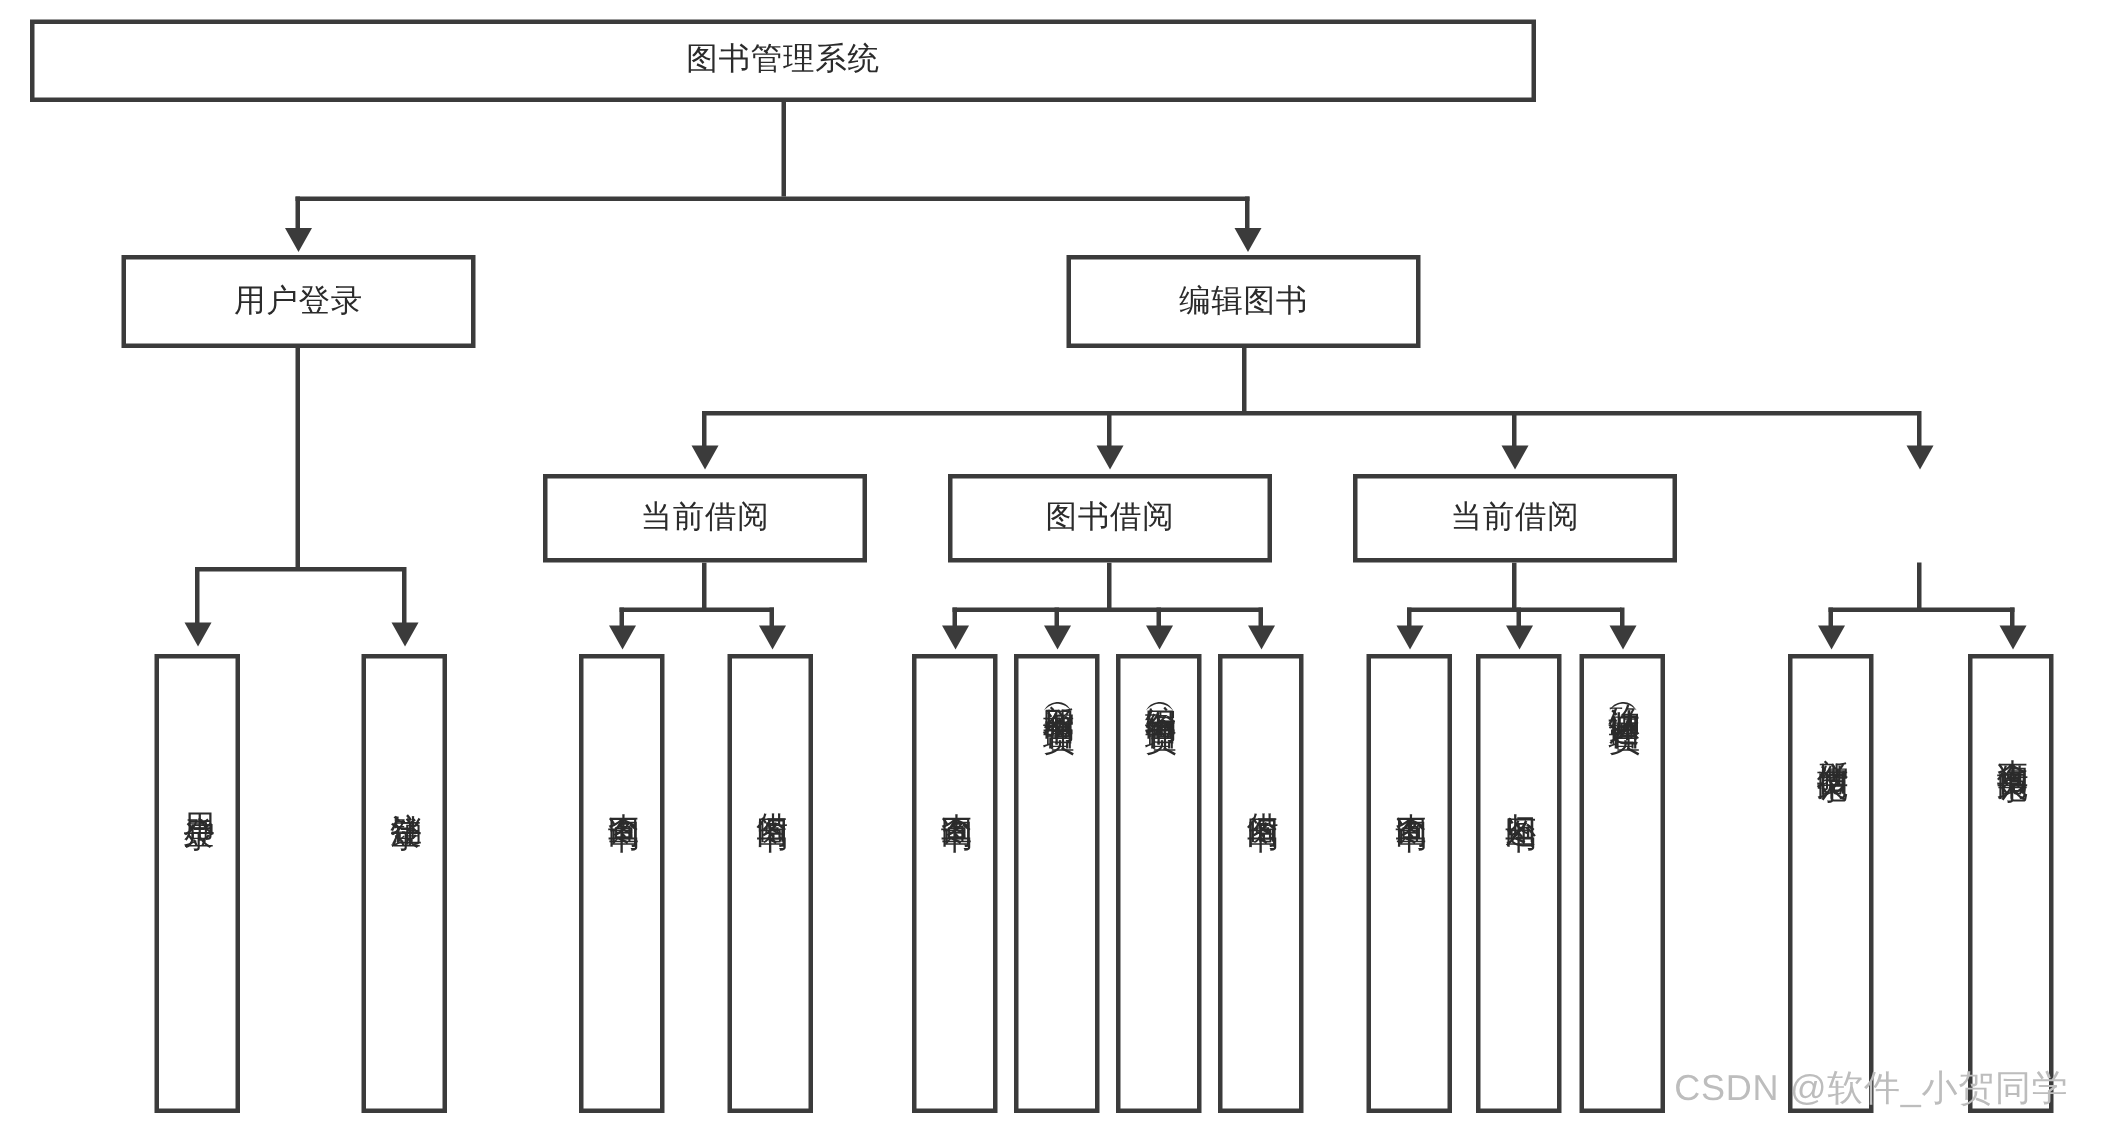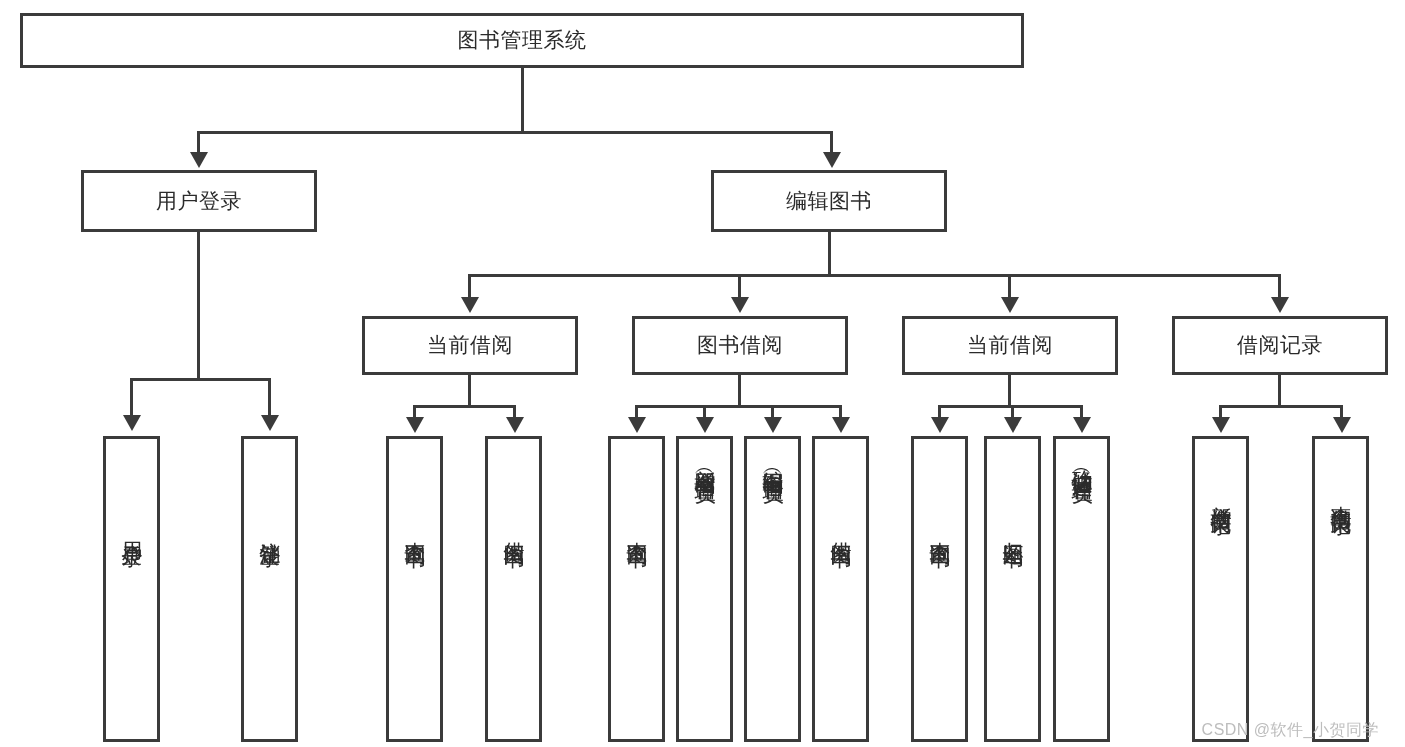--- a/index.html
+++ b/index.html
@@ -81,21 +81,21 @@
     border-left: 9px solid transparent;
     border-right: 9px solid transparent;
     border-top: 16px solid #3b3b3b;
   }
 
   
   #watermark {
     position: absolute;
     right: 14px;
     bottom: 6px;
-    font-size: 16px;
+    font-size: 24px;
     color: #bdbdbd;
     white-space: nowrap;
     letter-spacing: 0.5px;
   }
 </style>
 </head>
 <body>
 
 <div id="canvas">
 
@@ -175,23 +175,20 @@
   </div>
 
   <div class="node" style="left:902px; top:316px; width:216px; height:59px;">
     <span class="label">当前借阅</span>
   </div>
 
   <div class="node" style="left:632px; top:316px; width:216px; height:59px;">
     <span class="label">图书借阅</span>
   </div>
 
-  <div class="node" style="left:1172px; top:316px; width:216px; height:59px;">
-    <span class="label">借阅记录</span>
-  </div>
 
   <div class="node leaf mid" style="left:103px; top:436px; width:57px; height:306px;">
     <span class="label">用户登录</span>
   </div>
 
   <div class="node leaf mid" style="left:241px; top:436px; width:57px; height:306px;">
     <span class="label">注销登录</span>
   </div>
 
   <div class="node leaf mid" style="left:386px; top:436px; width:57px; height:306px;">

